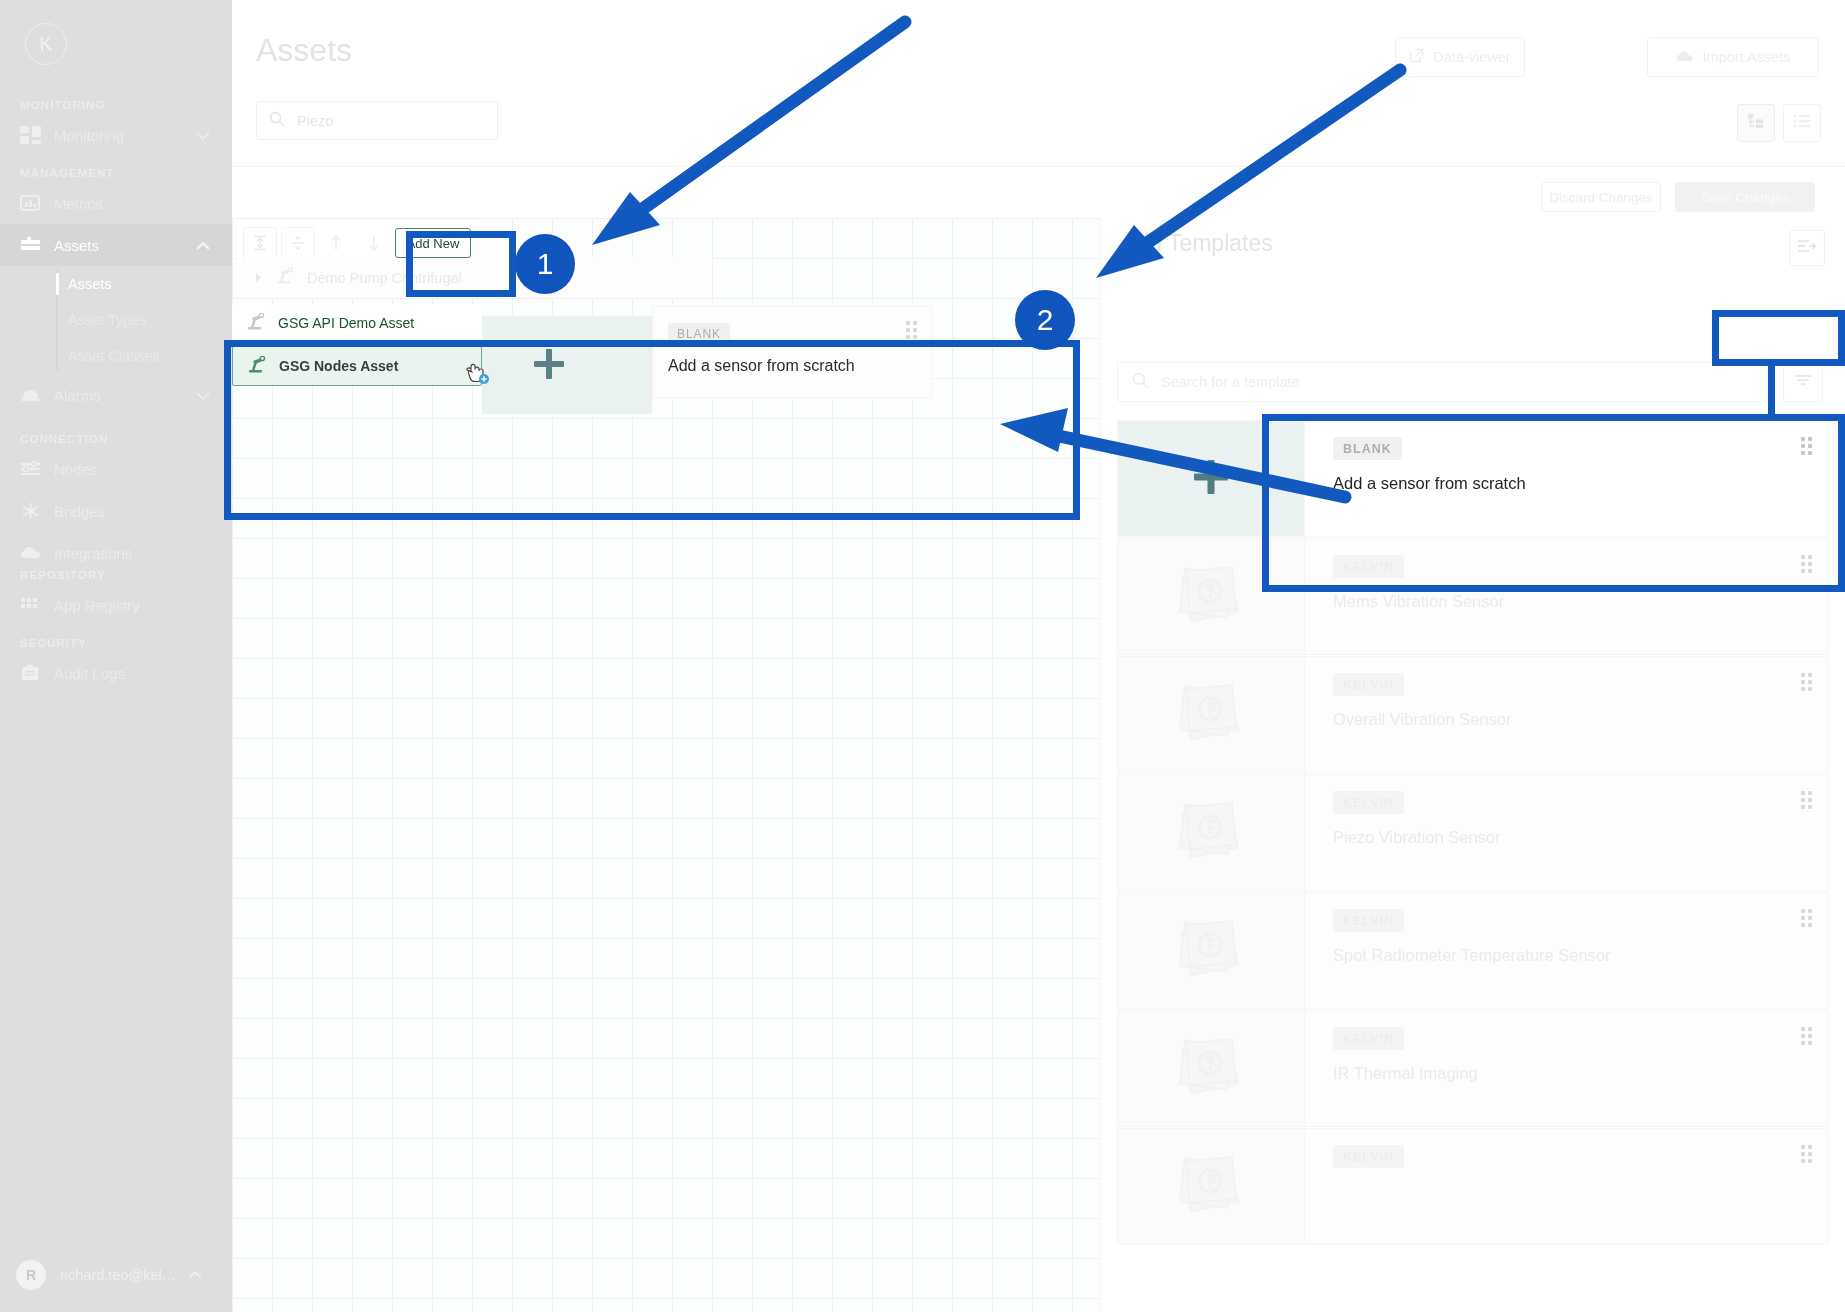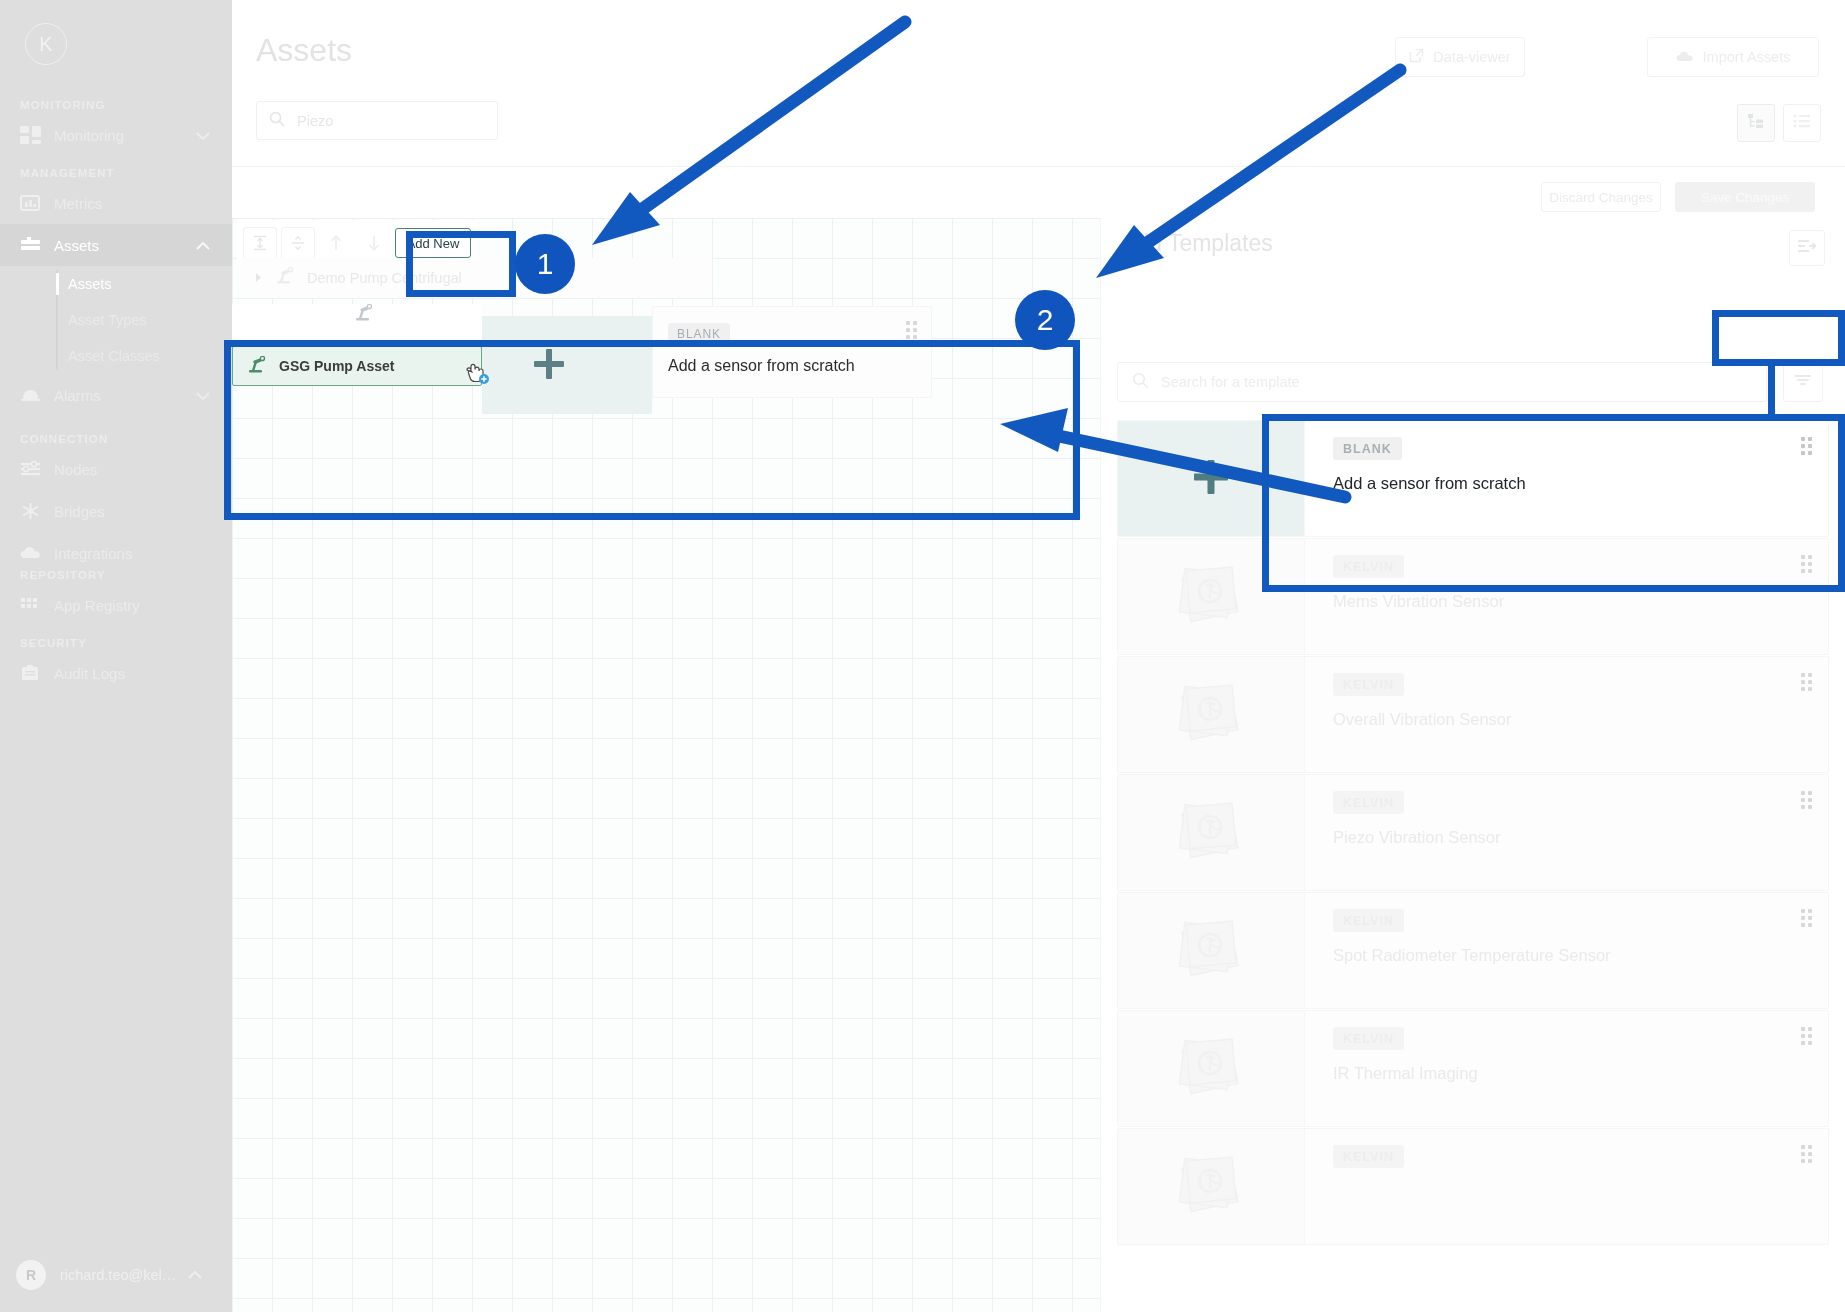--- a/index.html
+++ b/index.html
@@ -145,21 +145,21 @@
     position: absolute; left: 10px; top: 40px; width: 470px; height: 40px;
     background: #fdfdfd; display: flex; align-items: center; padding-left: 12px; gap: 12px;
   }
   .tree-root-row .lbl { font-size: 14.5px; color: #e8e8e8; }
 
   .asset-card {
     position: absolute; background: #fff; border-radius: 2px;
     display: flex; align-items: center; padding-left: 14px; gap: 12px;
     font-size: 14px; color: #4a4a4a;
   }
-  #asset-api { left: 0px; top: 86px; width: 250px; height: 38px; color:#14532d;flex-direction:column; }
+  #asset-api { left: 0px; top: 86px; width: 250px; height: 38px; color:#14532d; }
   #asset-gsg {
     left: 0px; top: 128px; width: 250px; height: 40px;
     background: #e9f4ee; border: 1px solid #6aa783; color: #3c3c3c; font-weight: 700;
   }
   .drop-zone {
     position: absolute; left: 250px; top: 98px; width: 170px; height: 98px;
     background: #eaf2f1;
   }
   .drop-plus {
     position: absolute; left: 299px; top: 128px; width: 36px; height: 36px;
@@ -584,21 +584,21 @@
         <span>
           <svg width="20" height="18" viewBox="0 0 20 18">
               <g fill="#4d8d6a">
                 <rect x="2" y="14" width="13" height="2.4" rx="1"></rect>
                 <path d="M5 14 L7.5 6 L10 6.6 L7.5 14 Z"></path>
                 <rect x="6.2" y="3.6" width="8" height="3.4" rx="1.4" transform="rotate(-20 10 5)"></rect>
                 <circle cx="15.4" cy="2.4" r="2.1" fill="none" stroke="#4d8d6a" stroke-width="1.4"></circle>
               </g>
             </svg>
         </span>
-        <span>GSG Pump Asset</span>
+        <span>GSG Nodes Asset</span>
       </div>
 
       <div class="drag-cursor">
         <svg width="30" height="30" viewBox="0 0 30 30">
           <path d="M5 13 q0-2.2 2-2.2 t2 2.2 v-3.5 q0-2.2 2-2.2 t2 2.2 v3 q0-2.4 2-2.4 t2 2.4 v1.5 q0-2 2-2 t2 2 v5.5 q0 5-5 5 h-3 q-4 0-5-4 l-1.5-4.5 q-0.6-2 1.2-2.4 t2.3 1.4 Z" fill="#ffffff" stroke="#4a4a4a" stroke-width="1.2"></path>
           <circle cx="22" cy="22" r="5" fill="#3a9fd6"></circle>
           <path d="M22 19.3 v5.4 M19.3 22 h5.4" stroke="#fff" stroke-width="1.5"></path>
         </svg>
       </div>
 

